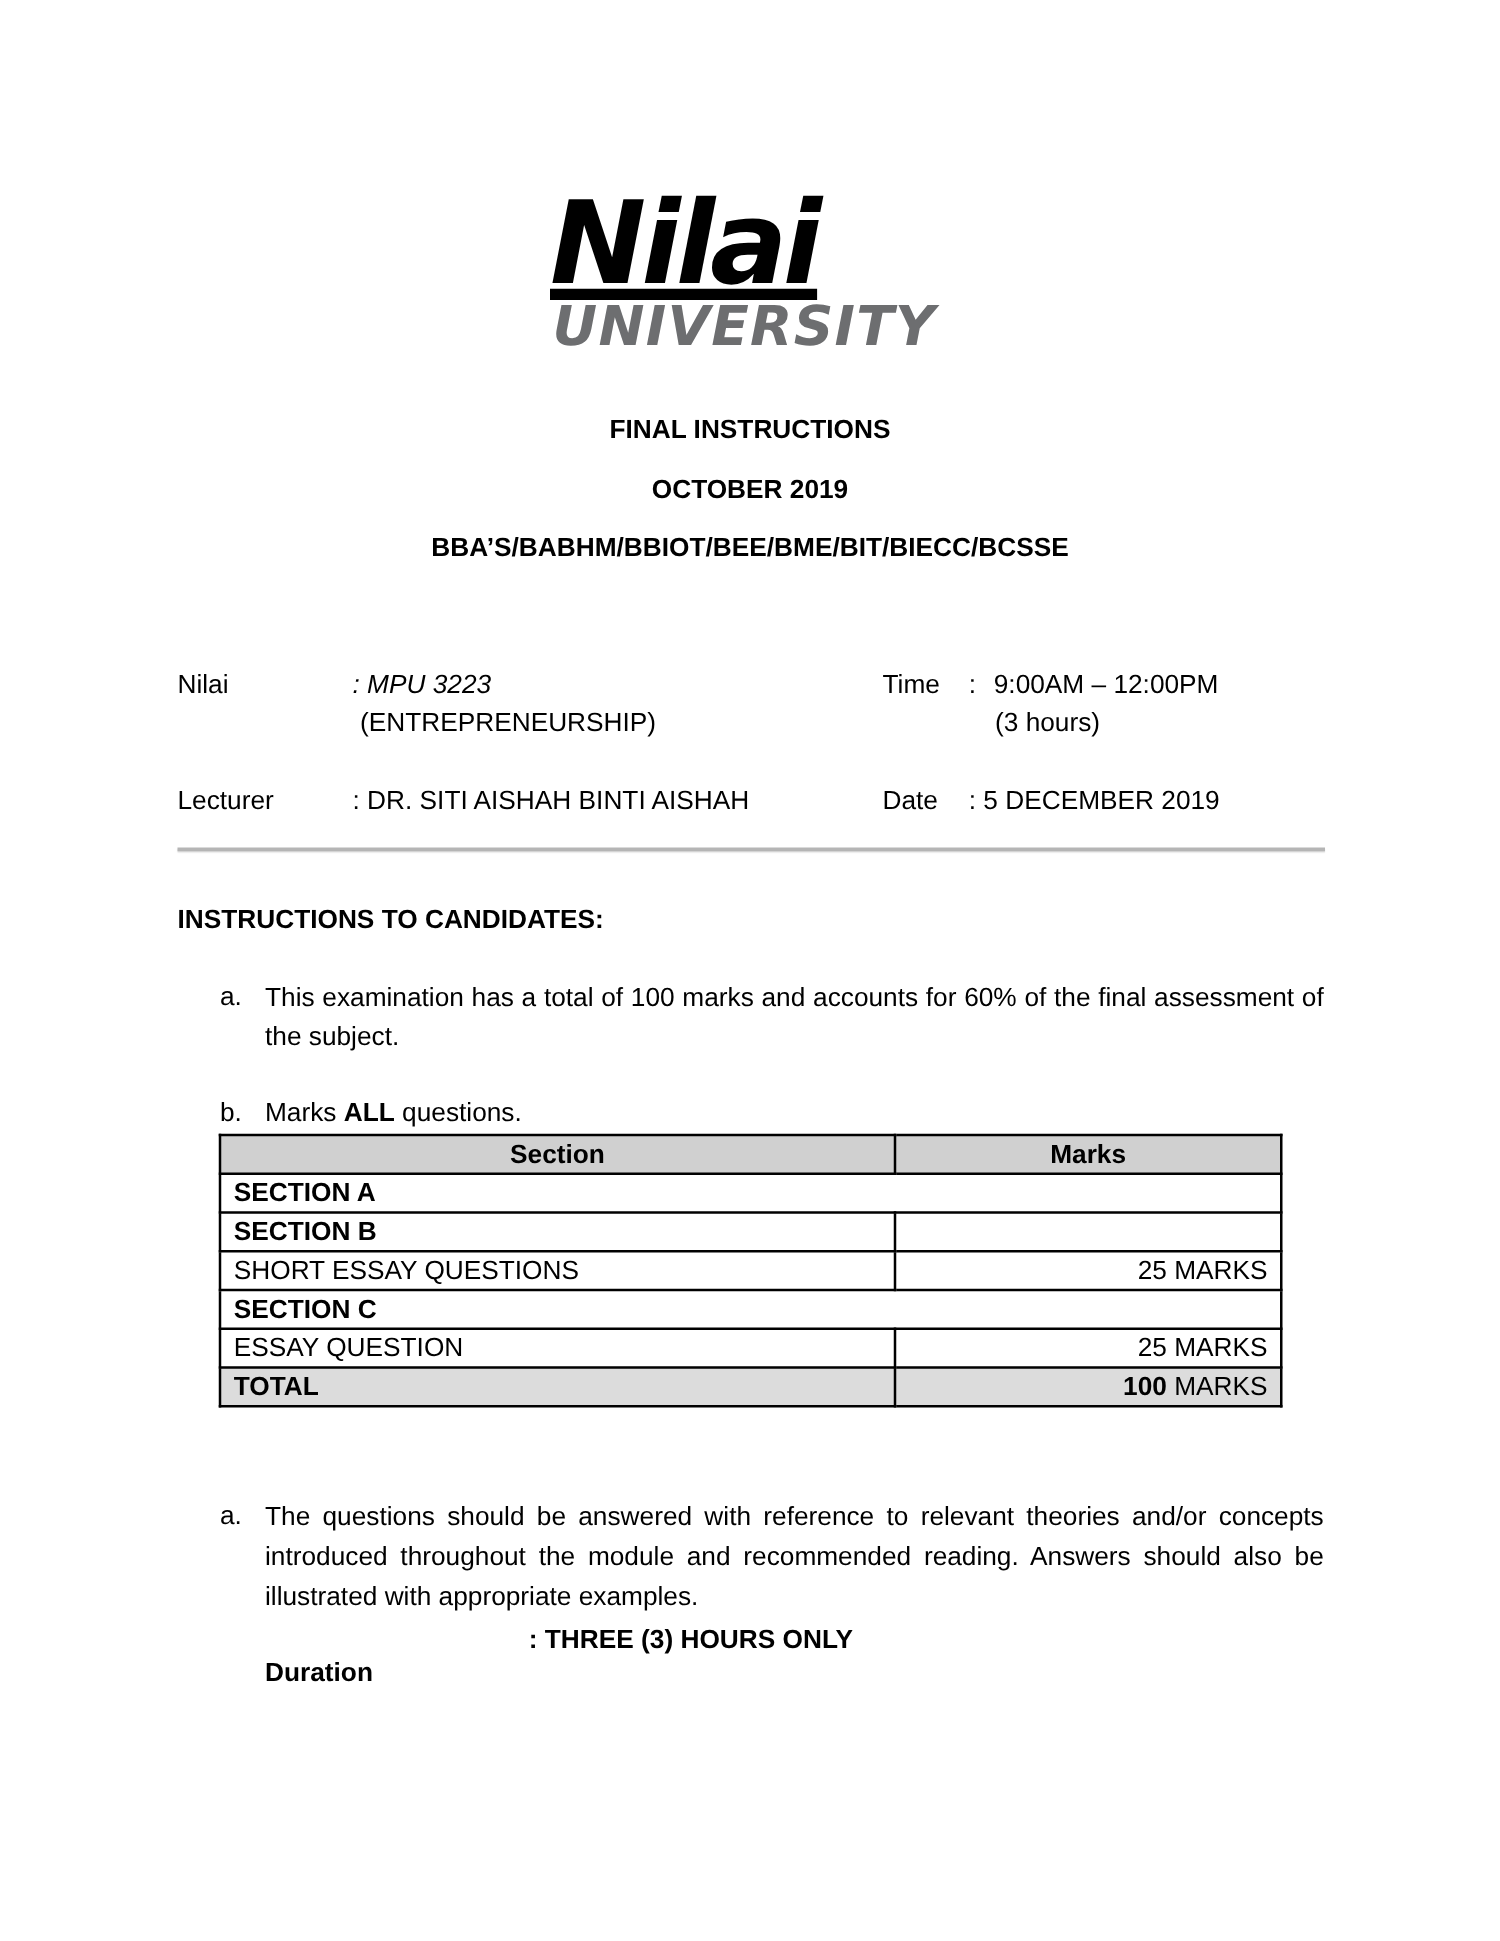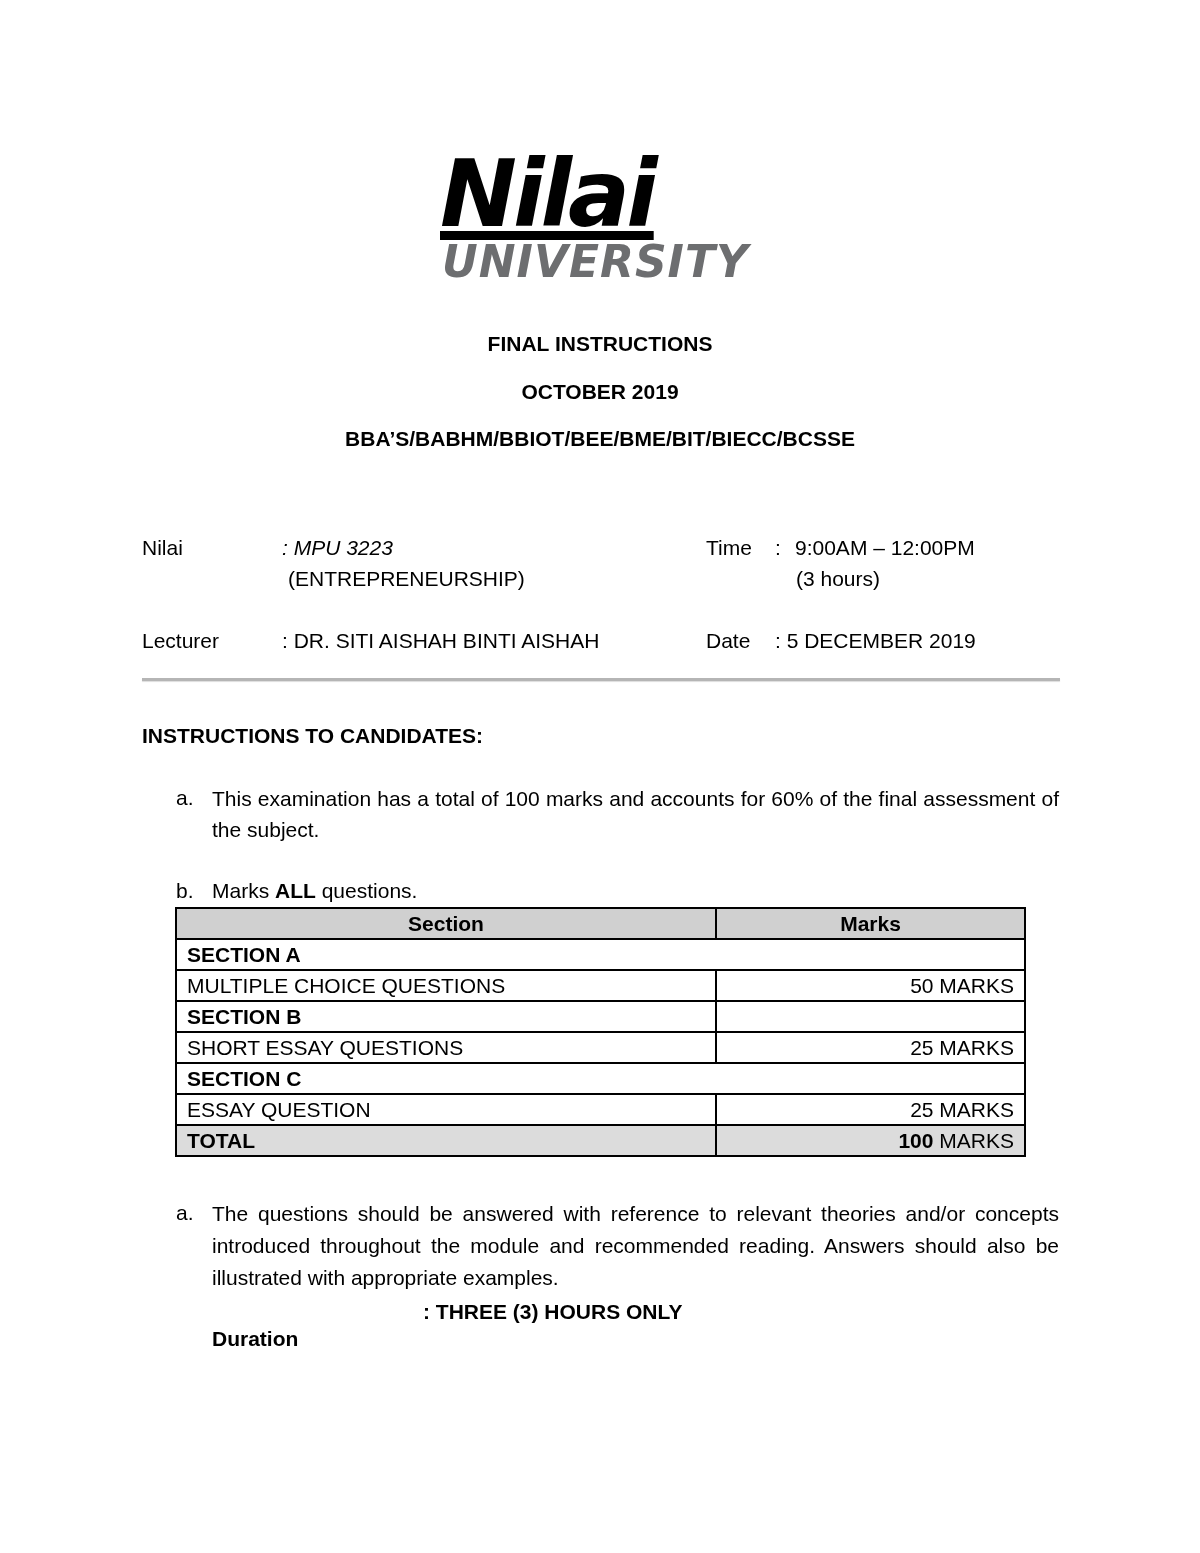--- a/index.html
+++ b/index.html
@@ -59,24 +59,20 @@
 <table class="marks">
   <tbody>
       <tr class="head">
     <td class="c1">Section</td>
     <td>Marks</td>
   </tr>
   <tr>
     <td colspan="2" class="bold">SECTION A</td>
   </tr>
   <tr>
-    <td class="c1">MULTIPLE CHOICE QUESTIONS</td>
-    <td class="right">50 MARKS</td>
-  </tr>
-  <tr>
     <td class="c1 bold">SECTION B</td>
     <td class="right"></td>
   </tr>
   <tr>
     <td class="c1">SHORT ESSAY QUESTIONS</td>
     <td class="right">25 MARKS</td>
   </tr>
   <tr>
     <td colspan="2" class="bold">SECTION C</td>
   </tr>

